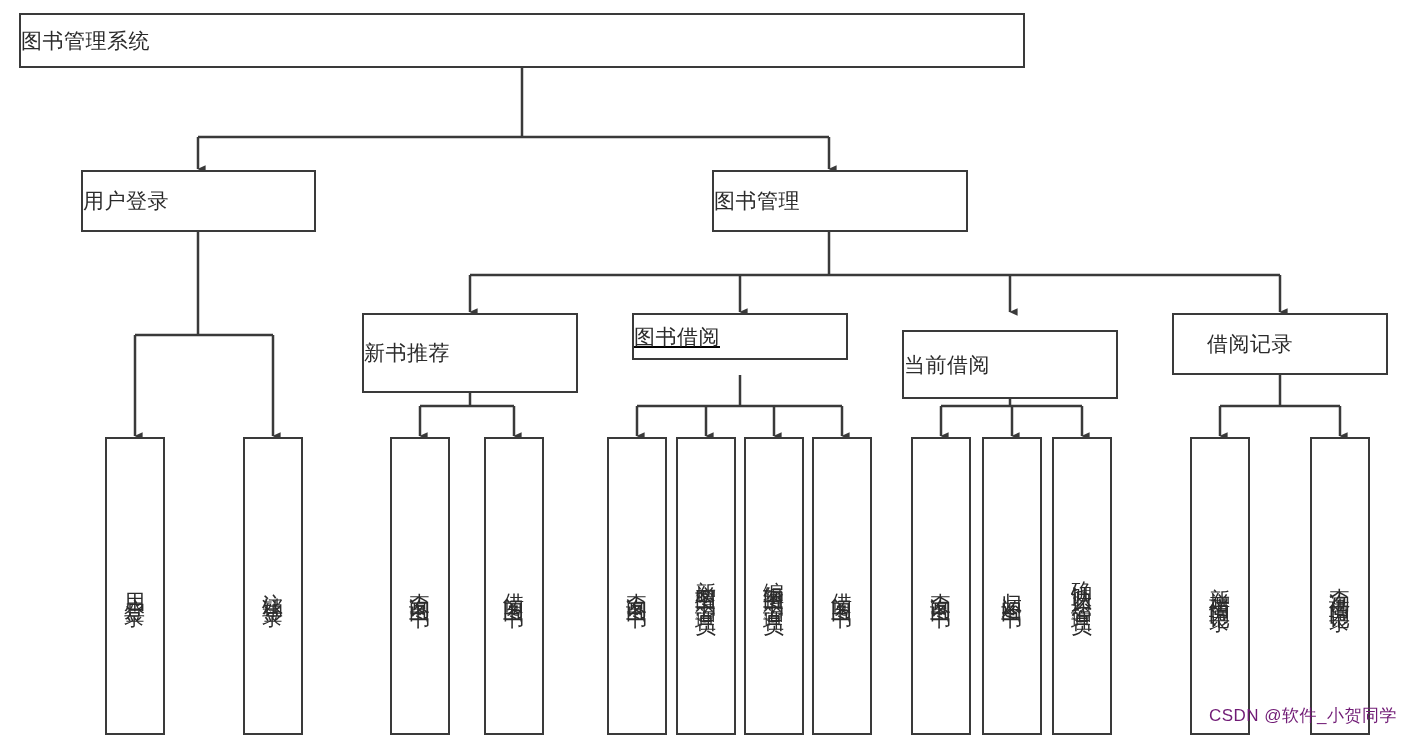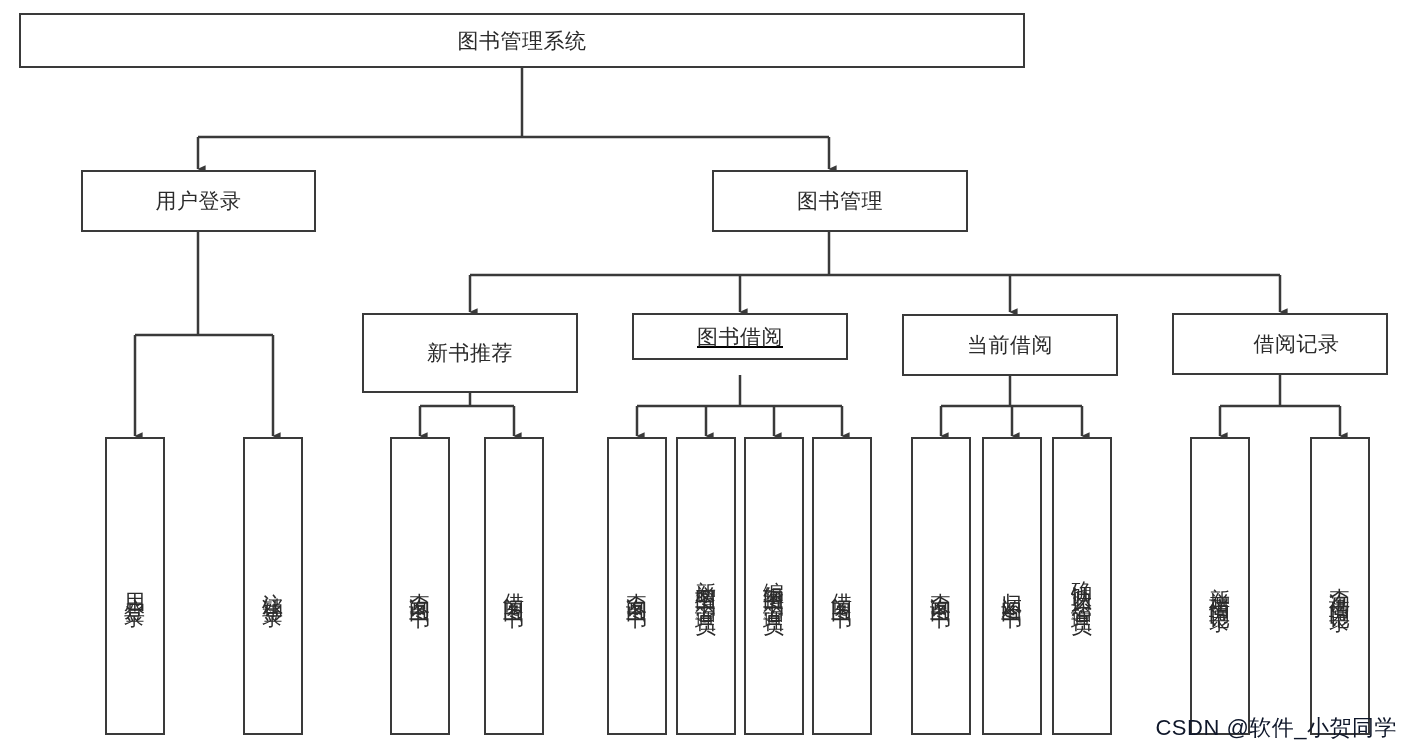--- a/index.html
+++ b/index.html
@@ -25,21 +25,21 @@
     height: 747px;
     pointer-events: none;
   }
   .node {
     position: absolute;
     box-sizing: border-box;
     background: #ffffff;
     border: 2.5px solid #3a3a3a;
     display: flex;
     align-items: center;
-    justify-content: center;
+    justify-content: flex-start;
     overflow: hidden;
   }
   .node-label {
     color: #2b2b2b;
     letter-spacing: 0.5px;
     white-space: nowrap;
     line-height: 1.12;
   }
   .node.horizontal .node-label {
     font-size: 21px;
@@ -55,23 +55,23 @@
     writing-mode: vertical-rl;
     text-orientation: upright;
     font-size: 21px;
     letter-spacing: 5px;
     line-height: 1;
     text-align: center;
   }
   .watermark {
     position: absolute;
     right: 8px;
-    bottom: 4px;
-    font-size: 22px;
-    color: #0f172a;
+    bottom: 20px;
+    font-size: 17px;
+    color: #701a75;
     letter-spacing: 0.5px;
     white-space: nowrap;
     pointer-events: none;
   }
 </style>
 </head>
 <body>
 
 <div id="canvas">
 
@@ -127,21 +127,21 @@
       </div>
       <div class="node horizontal" style="left: 712px; top: 170px; width: 256px; height: 62px;">
         <span class="node-label">图书管理</span>
       </div>
       <div class="node horizontal" style="left: 362px; top: 313px; width: 216px; height: 80px;">
         <span class="node-label">新书推荐</span>
       </div>
       <div class="node horizontal" style="left: 632px; top: 313px; width: 216px; height: 47px; text-decoration: underline;">
         <span class="node-label">图书借阅</span>
       </div>
-      <div class="node horizontal" style="left: 902px; top: 314px; width: 216px; height: 62px;">
+      <div class="node horizontal" style="left: 902px; top: 330px; width: 216px; height: 69px;">
         <span class="node-label">当前借阅</span>
       </div>
       <div class="node horizontal" style="left: 1172px; top: 313px; width: 216px; height: 62px; padding-left: 33px;">
         <span class="node-label">借阅记录</span>
       </div>
       <div class="node vertical" style="left: 105px; top: 437px; width: 60px; height: 298px;">
         <span class="node-label">用户登录</span>
       </div>
       <div class="node vertical" style="left: 243px; top: 437px; width: 60px; height: 298px;">
         <span class="node-label">注销登录</span>

